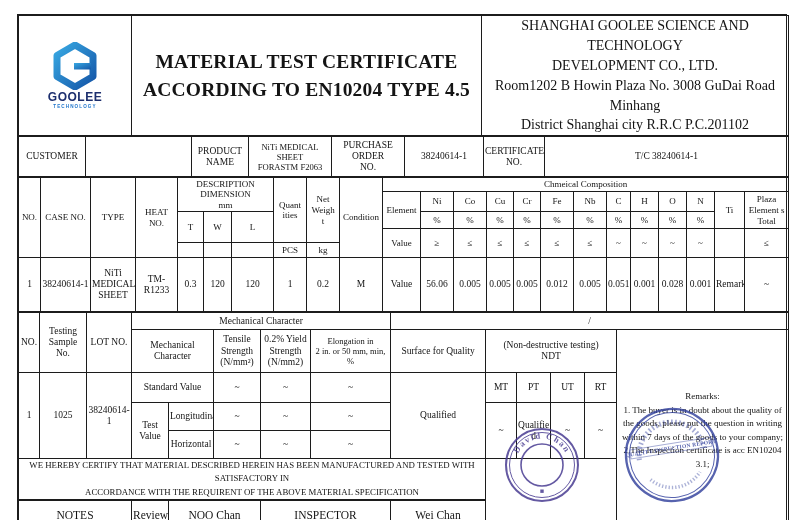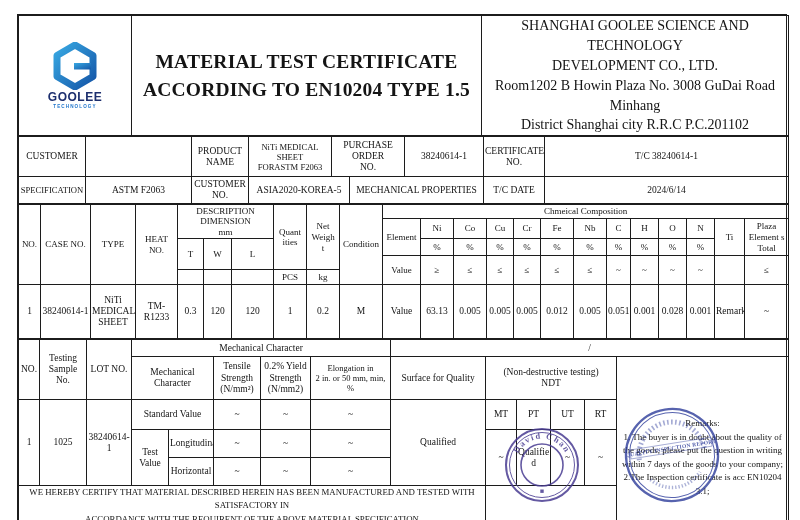--- a/index.html
+++ b/index.html
@@ -58,21 +58,21 @@
                 </linearGradient>
               </defs>
               <polygon points="23,3 41,13.5 41,34.5 23,45 5,34.5 5,13.5" fill="none" stroke="url(#hexg)" stroke-width="7" stroke-linejoin="round"></polygon>
               <rect x="22" y="21" width="17" height="6.5" fill="url(#hexg)"></rect>
             </svg>
             <div class="logo-name" style="color:#1c2e6e">GOOLEE</div>
             <div class="logo-tag" style="color:#2277cc">TECHNOLOGY</div>
           </div>
         </td>
         <td class="title-cell">MATERIAL TEST CERTIFICATE
-ACCORDING TO EN10204 TYPE 1.5</td>
+ACCORDING TO EN10204 TYPE 4.5</td>
         <td class="company-cell">SHANGHAI GOOLEE SCIENCE AND TECHNOLOGY
 DEVELOPMENT CO., LTD.
 Room1202 B Howin Plaza No. 3008 GuDai Road Minhang
 District Shanghai city R.R.C P.C.201102</td>
       </tr>
     </tbody>
       </table>
 
     <table>
       <colgroup>
@@ -95,30 +95,20 @@
         <td class="val small">NiTi MEDICAL
 SHEET
 FORASTM F2063</td>
         <td class="lbl" colspan="2">PURCHASE
 ORDER
 NO.</td>
         <td class="val">38240614-1</td>
         <td class="lbl">CERTIFICATE
 NO.</td>
         <td class="val">T/C 38240614-1</td>
-      </tr>
-      <tr style="height:27px">
-        <td class="lbl small">SPECIFICATION</td>
-        <td class="val">ASTM F2063</td>
-        <td class="lbl">CUSTOMER
-NO.</td>
-        <td class="val" colspan="2">ASIA2020-KOREA-5</td>
-        <td class="lbl" colspan="2">MECHANICAL PROPERTIES</td>
-        <td class="lbl">T/C DATE</td>
-        <td class="val">2024/6/14</td>
       </tr>
     </tbody>
       </table>
 
     <table class="chem">
       <colgroup>
         <col style="width:22px">
           <col style="width:50px">
           <col style="width:45px">
           <col style="width:42px">
@@ -222,21 +212,21 @@
 SHEET</td>
         <td class="data">TM-
 R1233</td>
         <td class="data">0.3</td>
         <td class="data">120</td>
         <td class="data">120</td>
         <td class="data">1</td>
         <td class="data">0.2</td>
         <td class="data">M</td>
         <td class="data">Value</td>
-        <td class="data">63.13</td>
+        <td class="data">56.06</td>
         <td class="data">0.005</td>
         <td class="data">0.005</td>
         <td class="data">0.005</td>
         <td class="data">0.012</td>
         <td class="data">0.005</td>
         <td class="data">0.051</td>
         <td class="data">0.001</td>
         <td class="data">0.028</td>
         <td class="data">0.001</td>
         <td class="data">Remarks</td>

